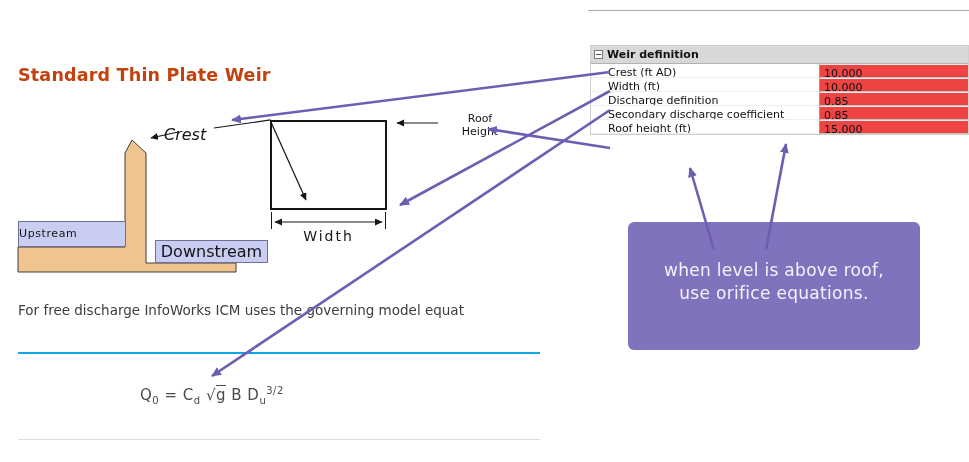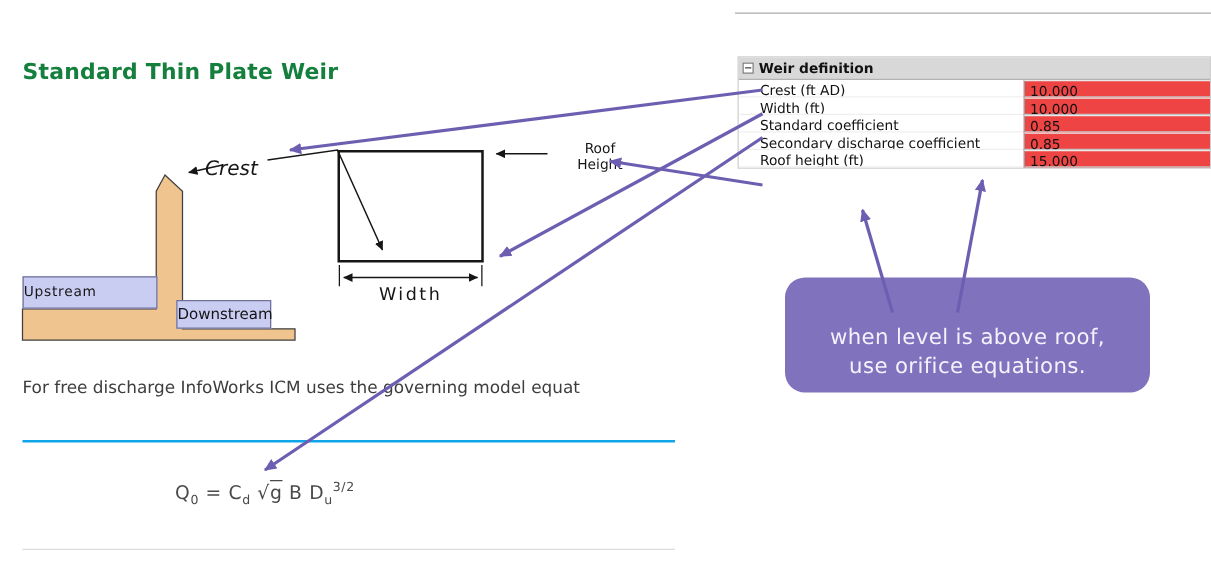--- a/index.html
+++ b/index.html
@@ -4,40 +4,40 @@
 <style>
   * { margin:0; padding:0; box-sizing:border-box; }
   html,body { background:#ffffff; }
   body { font-family:"DejaVu Sans","Liberation Sans",sans-serif; }
   .stage { position:relative; width:969px; height:462px; background:#fff; overflow:hidden; }
 
   svg.layer { position:absolute; left:0; top:0; width:969px; height:462px; pointer-events:none; }
 
   .top-edge { position:absolute; left:588px; top:10px; width:381px; height:0; border-top:1px solid #ababab; }
 
-  .page-title { position:absolute; left:18px; top:48px; font-size:17.5px; font-weight:bold; color:#15803d; letter-spacing:0.2px; }
+  .page-title { position:absolute; left:18px; top:65px; font-size:17.5px; font-weight:bold; color:#c2410c; letter-spacing:0.2px; }
 
   
   .upstream-box { position:absolute; left:18px; top:221px; width:108px; height:26px; background:#c9cdf2; border:1px solid #70709a; font-size:11px; line-height:24px; padding-left:0; color:#141414; letter-spacing:0.6px; }
-  .downstream-box { position:absolute; left:141px; top:240px; width:76px; height:23px; background:#c9cdf2; border:1px solid #70709a; font-size:12px; line-height:21px; text-align:center; color:#141414; }
+  .downstream-box { position:absolute; left:155px; top:240px; width:113px; height:23px; background:#c9cdf2; border:1px solid #70709a; font-size:16px; line-height:21px; text-align:center; color:#141414; }
   .orifice-box { position:absolute; left:270px; top:120px; width:117px; height:90px; border:2px solid #161616; background:#fff; }
   .crest-label { position:absolute; left:164px; top:125px; font-size:16px; color:#161616;font-style:italic; }
   .roof-label { position:absolute; left:454px; top:112px; width:52px; font-size:11px; line-height:13px; text-align:center; color:#161616; }
   .width-label { position:absolute; left:270px; top:228px; width:117px; text-align:center; font-size:14px; letter-spacing:2px; color:#161616; }
 
   
   .prop-grid { position:absolute; left:590px; top:45px; width:379px; font-size:11px; color:#111; background:#fff; border:1px solid #cfcfcf; }
   .pg-header { display:flex; align-items:center; height:18px; background:#d8d8d8; border-bottom:1px solid #b2b2b2; font-weight:bold; }
   .collapse-box { width:9px; height:9px; border:1px solid #7b7b7b; background:#fff; font-size:8px; line-height:7px; text-align:center; margin:0 4px 0 3px; color:#333; cursor:pointer; }
   .pg-row { display:flex; height:14px; }
   .pg-label { width:228px; padding-left:17px; line-height:18px; border-bottom:1px solid #efefef; white-space:nowrap; overflow:hidden; }
   .pg-value { flex:1; line-height:17px; padding-left:4px; background:#ef4444; border-left:1px solid #9a9a9a; border-bottom:1px solid #c2c2c2; border-top:1px solid #e9e9e9; }
 
   
-  .callout { position:absolute; left:628px; top:222px; width:292px; height:92px; background:#8172bd; border-radius:16px; color:#f4f2fb; font-size:17px; text-align:center; padding-top:37px; line-height:23px; letter-spacing:0.3px; }
+  .callout { position:absolute; left:628px; top:222px; width:292px; height:128px; background:#8172bd; border-radius:6px; color:#f4f2fb; font-size:17px; text-align:center; padding-top:37px; line-height:23px; letter-spacing:0.3px; }
 
   .paragraph { position:absolute; left:18px; top:302px; font-size:13.5px; color:#3d3d3d; }
 
   .eq-panel { position:absolute; left:18px; top:352px; width:522px; height:88px; border-top:2px solid #0ea5e9; border-bottom:1px solid #dcdcdc; }
   .equation { position:absolute; left:122px; top:31px; font-size:15px; color:#4a4a4a; letter-spacing:0.5px; }
   .equation sub { font-size:10px; }
   .equation sup { font-size:10px; }
   .ov { text-decoration:overline; }
 </style>
 </head>
@@ -74,21 +74,21 @@
     </div>
     <div class="pg-row">
       <div class="pg-label">Crest (ft AD)</div>
       <div class="pg-value">10.000</div>
     </div>
     <div class="pg-row">
       <div class="pg-label">Width (ft)</div>
       <div class="pg-value">10.000</div>
     </div>
     <div class="pg-row">
-      <div class="pg-label">Standard coefficient</div>
+      <div class="pg-label">Discharge definition</div>
       <div class="pg-value">0.85</div>
     </div>
     <div class="pg-row">
       <div class="pg-label">Secondary discharge coefficient</div>
       <div class="pg-value">0.85</div>
     </div>
     <div class="pg-row">
       <div class="pg-label">Roof height (ft)</div>
       <div class="pg-value">15.000</div>
     </div>

